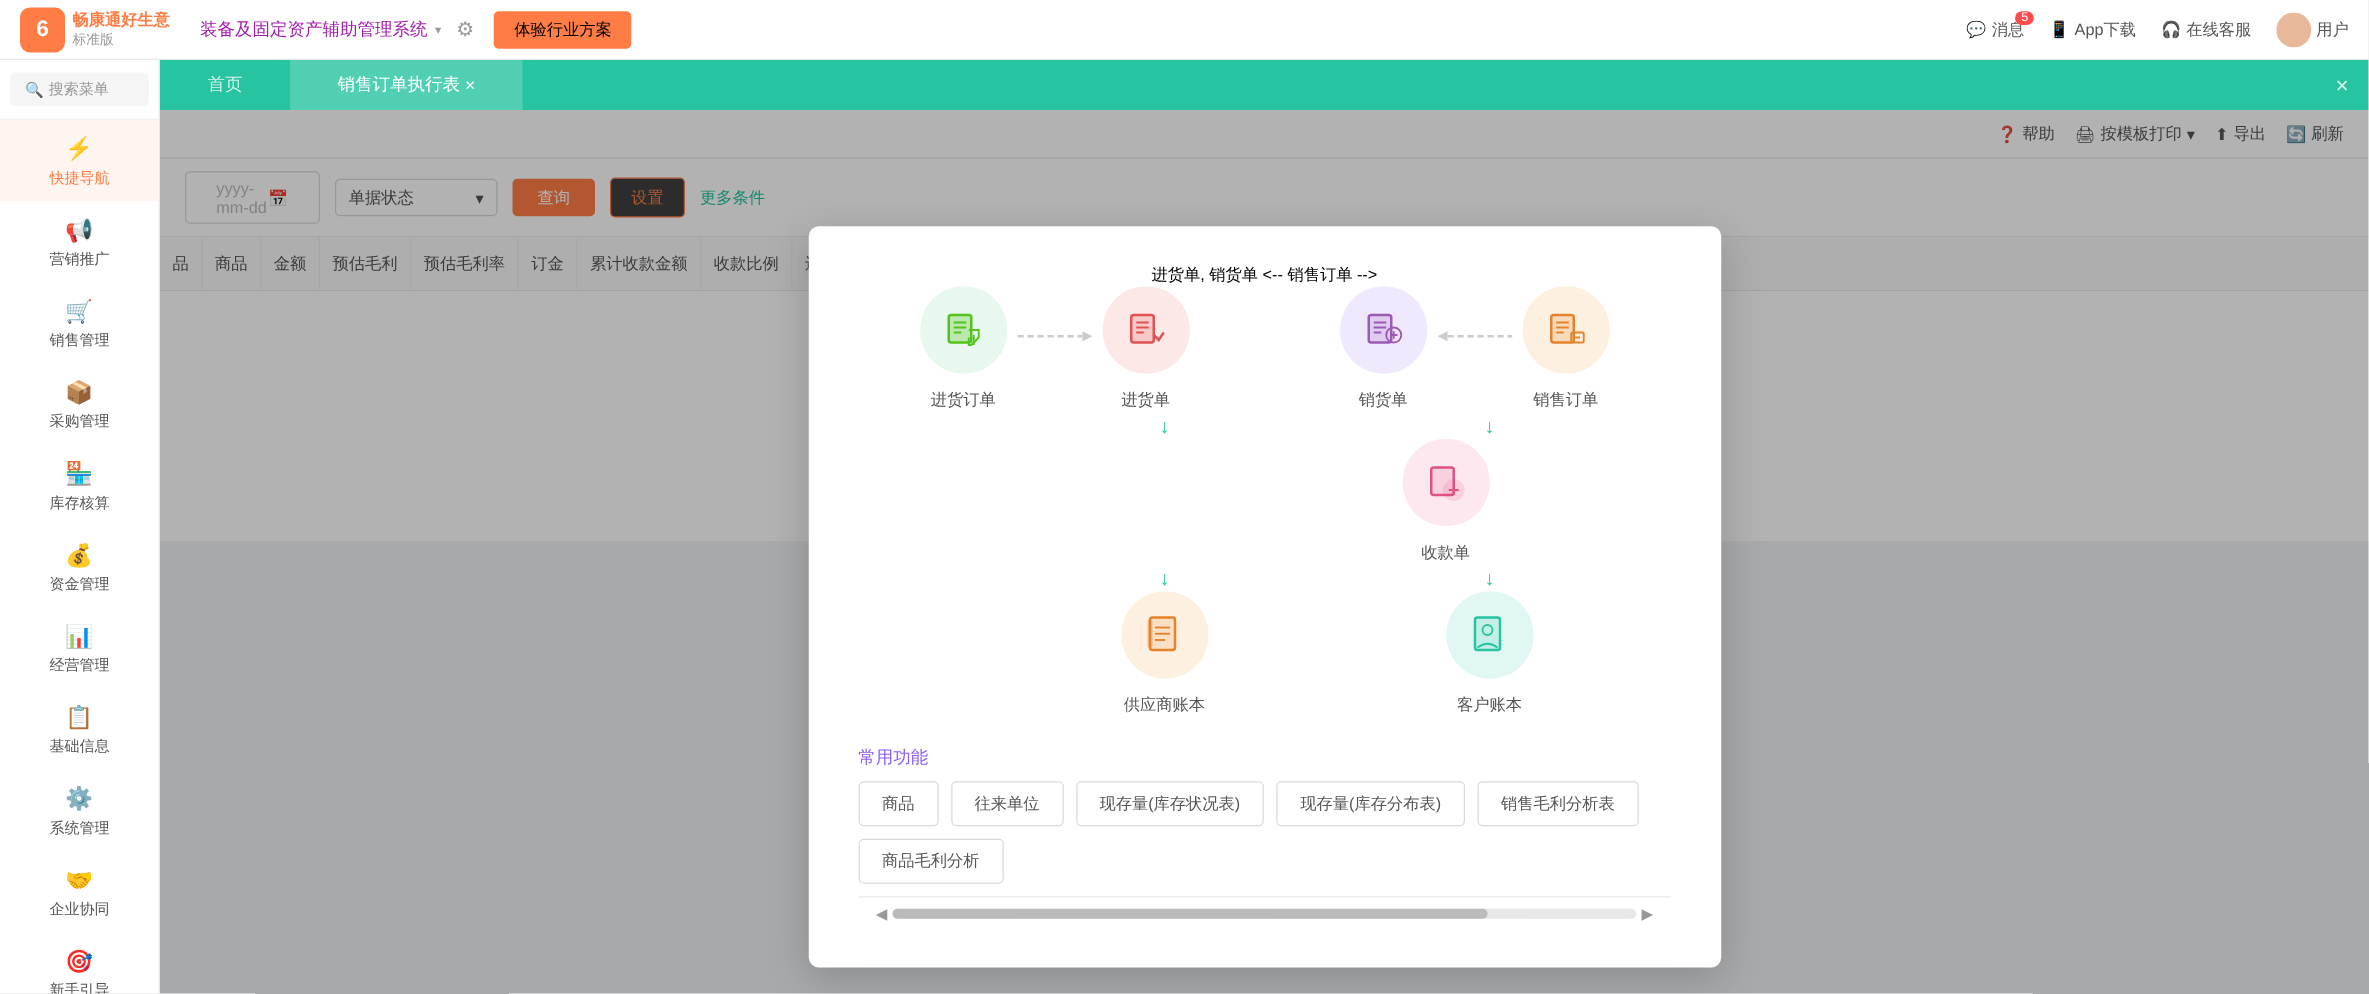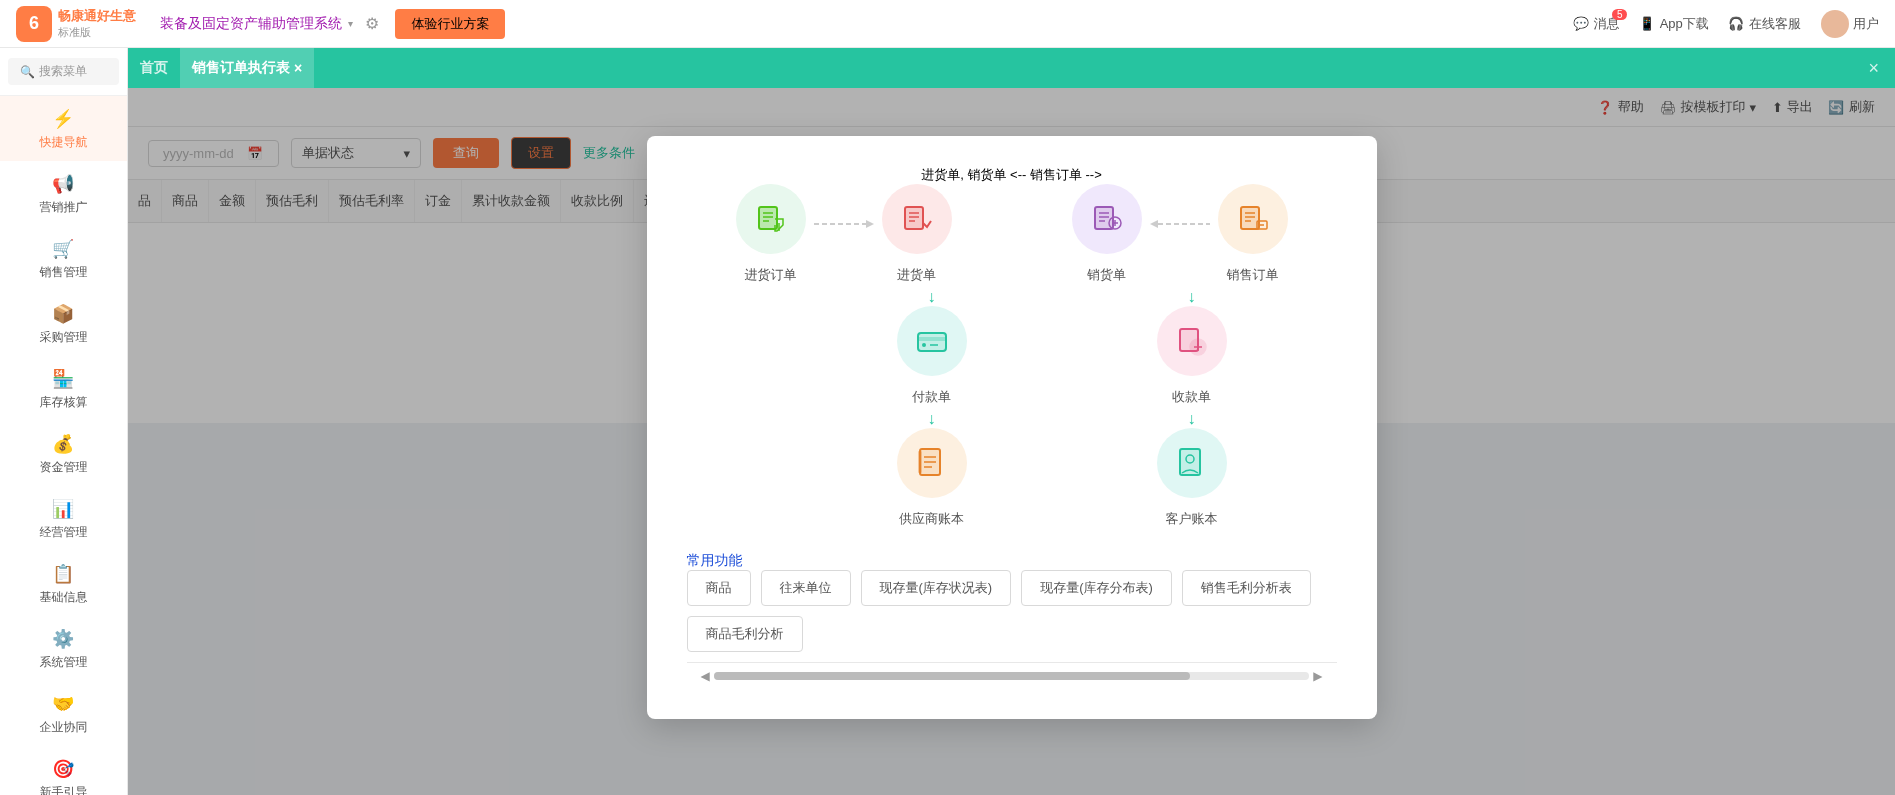--- a/index.html
+++ b/index.html
@@ -33,64 +33,64 @@
     .sidebar-search { padding: 10px 8px; border-bottom: 1px solid #f0f0f0; }
     .sidebar-search-inner { display: flex; align-items: center; background: #f5f5f5; border-radius: 4px; padding: 5px 8px; cursor: pointer; }
     .sidebar-search-inner span { color: #999; font-size: 12px; margin-left: 4px; }
     .sidebar-item { display: flex; flex-direction: column; align-items: center; padding: 12px 8px 10px; cursor: pointer; color: #555; font-size: 12px; gap: 4px; }
     .sidebar-item.active { background: #fff5f0; color: #ff7d45; }
     .sidebar-item.active .sidebar-icon { color: #ff7d45; }
     .sidebar-icon { font-size: 18px; color: #555; }
     .sidebar-item.active .sidebar-icon { color: #ff7d45; }
 
     
-    .tab-item { display: flex; align-items: center; padding: 0 12px; height: 40px; color: white; font-size: 14px; cursor: pointer; opacity: 0.8; font-weight: bold; }
+    .tab-item { display: flex; align-items: center; padding: 0 38px; height: 40px; color: white; font-size: 14px; cursor: pointer; opacity: 0.8; }
     .tab-item.home { background: transparent; }
     .tab-item.active { background: rgba(255,255,255,0.2); opacity: 1; }
     .tab-close-x { margin-left: 4px; cursor: pointer; font-size: 14px; }
     .close-window { margin-left: auto; margin-right: 16px; color: white; font-size: 18px; cursor: pointer; opacity: 0.8; }
 
     
     .page-header { background: white; padding: 10px 20px; display: flex; align-items: center; justify-content: flex-end; gap: 16px; border-bottom: 1px solid #e8e8e8; }
     .header-action { display: flex; align-items: center; gap: 4px; color: #555; font-size: 13px; cursor: pointer; }
 
     
     .filter-row { background: white; padding: 10px 20px; display: flex; align-items: center; gap: 12px; flex-wrap: wrap; border-bottom: 1px solid #e8e8e8; }
     .filter-item { display: flex; align-items: center; gap: 6px; }
-    .filter-input-date { border: 1px solid #d9d9d9; border-radius: 4px; padding: 5px 14px; font-size: 13px; color: #bbb; width: 131px; display: flex; align-items: center; justify-content: space-between; }
+    .filter-input-date { border: 1px solid #d9d9d9; border-radius: 4px; padding: 5px 24px; font-size: 13px; color: #bbb; width: 108px; display: flex; align-items: center; justify-content: space-between; }
     .filter-select { border: 1px solid #d9d9d9; border-radius: 4px; padding: 5px 10px; font-size: 13px; color: #555; width: 130px; display: flex; align-items: center; justify-content: space-between; background: white; }
     .query-btn { background: #ff7d45; color: white; border: none; border-radius: 4px; padding: 6px 20px; font-size: 13px; cursor: pointer; }
     .setting-btn { background: #404040; color: #ff7d45; border: 1px solid #ff7d45; border-radius: 4px; padding: 6px 16px; font-size: 13px; cursor: pointer; }
     .more-conditions { color: #26c4a0; font-size: 13px; cursor: pointer; }
 
     
     .table-area { background: white; margin: 0; overflow: auto; }
     .table-header { display: flex; background: #fafafa; border-bottom: 1px solid #e8e8e8; }
     .th { padding: 12px 10px; font-size: 13px; color: #555; font-weight: 500; white-space: nowrap; border-right: 1px solid #f0f0f0; }
     .no-data { display: flex; justify-content: center; align-items: center; padding: 40px; color: #999; font-size: 14px; background: white; height: 200px; }
 
     
-    .modal-overlay { position: absolute; top: 0; left: 0; right: 0; bottom: 0; background: rgba(0,0,0,0.3); z-index: 100; display: flex; justify-content: center; align-items: flex-start; padding-top: 48px; }
+    .modal-overlay { position: absolute; top: 0; left: 0; right: 0; bottom: 0; background: rgba(0,0,0,0.3); z-index: 100; display: flex; justify-content: center; align-items: flex-start; padding-top: 93px; }
     .modal { background: white; border-radius: 8px; width: 730px; padding: 30px 40px; position: relative; box-shadow: 0 8px 32px rgba(0,0,0,0.18); }
 
     
     .flow-diagram { display: flex; flex-direction: column; align-items: center; margin-bottom: 24px; }
     .flow-item { display: flex; flex-direction: column; align-items: center; gap: 8px; }
     .flow-circle { width: 70px; height: 70px; border-radius: 50%; display: flex; align-items: center; justify-content: center; font-size: 28px; }
     .flow-circle.green { background: #e8f8ee; color: #52c41a; }
     .flow-circle.red-light { background: #fde8e8; color: #e05252; }
     .flow-circle.purple { background: #f0e8fc; color: #9b59b6; }
     .flow-circle.orange { background: #fdf0e0; color: #e6832a; }
     .flow-circle.teal { background: #e0f7f4; color: #26c4a0; }
     .flow-circle.pink { background: #fde8ef; color: #e05280; }
     .flow-label { font-size: 13px; color: #555; margin-top: 4px; }
 
     
     .common-funcs { margin-top: 8px; }
-    .common-funcs-title { font-size: 14px; color: #1d4ed8; font-weight: 500; margin-bottom: 0; }
+    .common-funcs-title { font-size: 14px; color: #8b5cf6; font-weight: 500; margin-bottom: 10px; }
     .func-row { display: flex; gap: 10px; margin-bottom: 10px; flex-wrap: wrap; }
     .func-btn { border: 1px solid #d9d9d9; border-radius: 4px; padding: 8px 18px; font-size: 13px; color: #555; background: white; cursor: pointer; white-space: nowrap; }
 
     
     .scroll-bar-area { display: flex; align-items: center; padding: 6px 10px; border-top: 1px solid #e8e8e8; }
     .scroll-track { flex: 1; height: 8px; background: #e8e8e8; border-radius: 4px; position: relative; }
     .scroll-thumb { width: 80%; height: 8px; background: #bbb; border-radius: 4px; position: absolute; left: 0; }
     .scroll-arrow { color: #999; font-size: 12px; cursor: pointer; padding: 0 4px; }
   </style>
 </head>
@@ -347,32 +347,20 @@
                 <div style="width:70px; text-align:center; margin-right:190px;">
                   <div style="color:#26c4a0; font-size:16px; text-align:center;">↓</div>
                 </div>
                 <div style="width:70px; text-align:center;">
                   <div style="color:#26c4a0; font-size:16px; text-align:center;">↓</div>
                 </div>
               </div>
 
               
               <div style="display:flex; align-items:center; justify-content:center; gap:0; margin-bottom:4px; padding-left:100px;">
-                <div class="flow-item">
-                  <div class="flow-circle teal">
-                    <svg width="32" height="32" viewBox="0 0 32 32" fill="none">
-                      <rect x="2" y="8" width="28" height="18" rx="3" fill="#26c4a0" opacity="0.15"></rect>
-                      <rect x="2" y="8" width="28" height="18" rx="3" stroke="#26c4a0" stroke-width="2"></rect>
-                      <rect x="2" y="12" width="28" height="4" fill="#26c4a0" opacity="0.3"></rect>
-                      <circle cx="8" cy="20" r="2" fill="#26c4a0"></circle>
-                      <line x1="14" y1="20" x2="22" y2="20" stroke="#26c4a0" stroke-width="1.5"></line>
-                    </svg>
-                  </div>
-                  <span class="flow-label">付款单</span>
-                </div>
                 <div style="width:190px;"></div>
                 <div class="flow-item">
                   <div class="flow-circle pink">
                     <svg width="32" height="32" viewBox="0 0 32 32" fill="none">
                       <rect x="4" y="4" width="18" height="22" rx="2" fill="#e05280" opacity="0.15"></rect>
                       <rect x="4" y="4" width="18" height="22" rx="2" stroke="#e05280" stroke-width="2"></rect>
                       <circle cx="22" cy="22" r="8" fill="#e05280" opacity="0.15" stroke="#e05280" stroke-width="1.5"></circle>
                       <line x1="22" y1="18" x2="22" y2="26" stroke="#e05280" stroke-width="1.5"></line>
                       <line x1="18" y1="22" x2="26" y2="22" stroke="#e05280" stroke-width="1.5"></line>
                     </svg>

